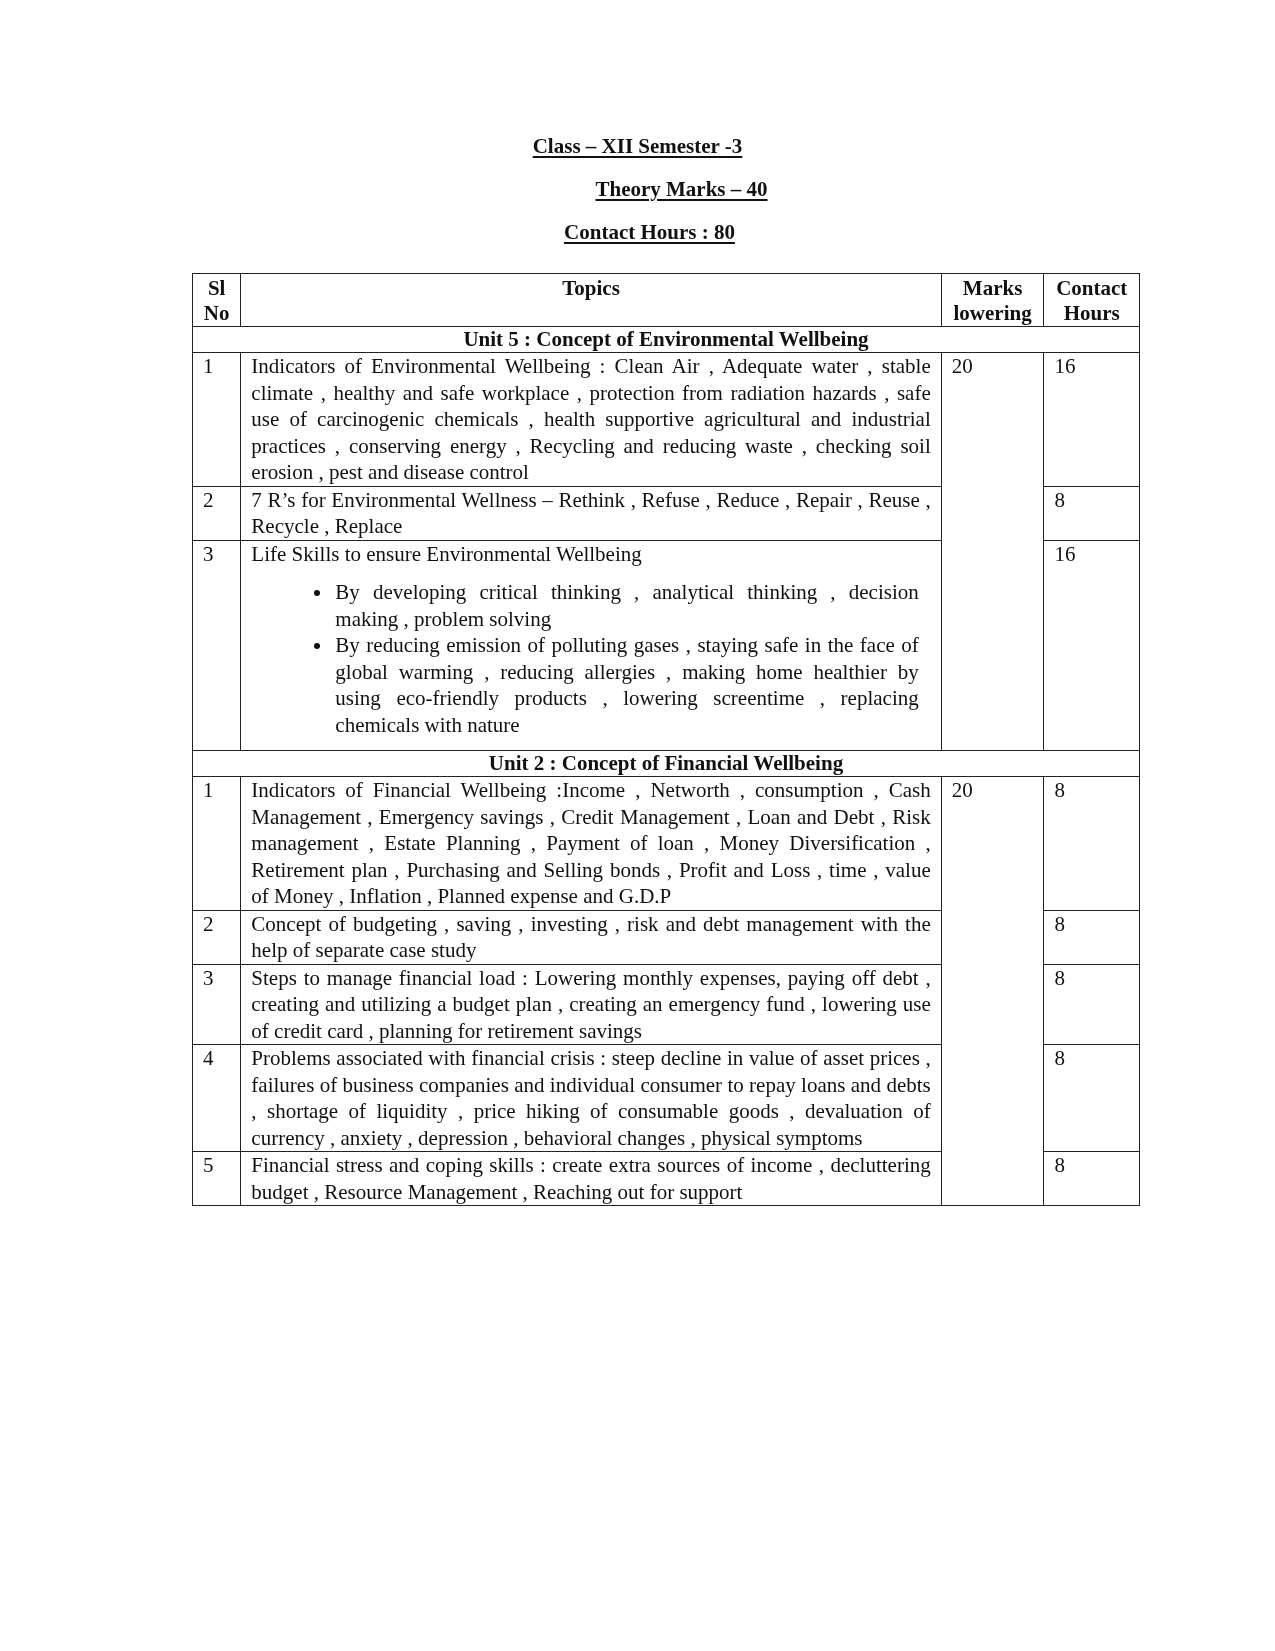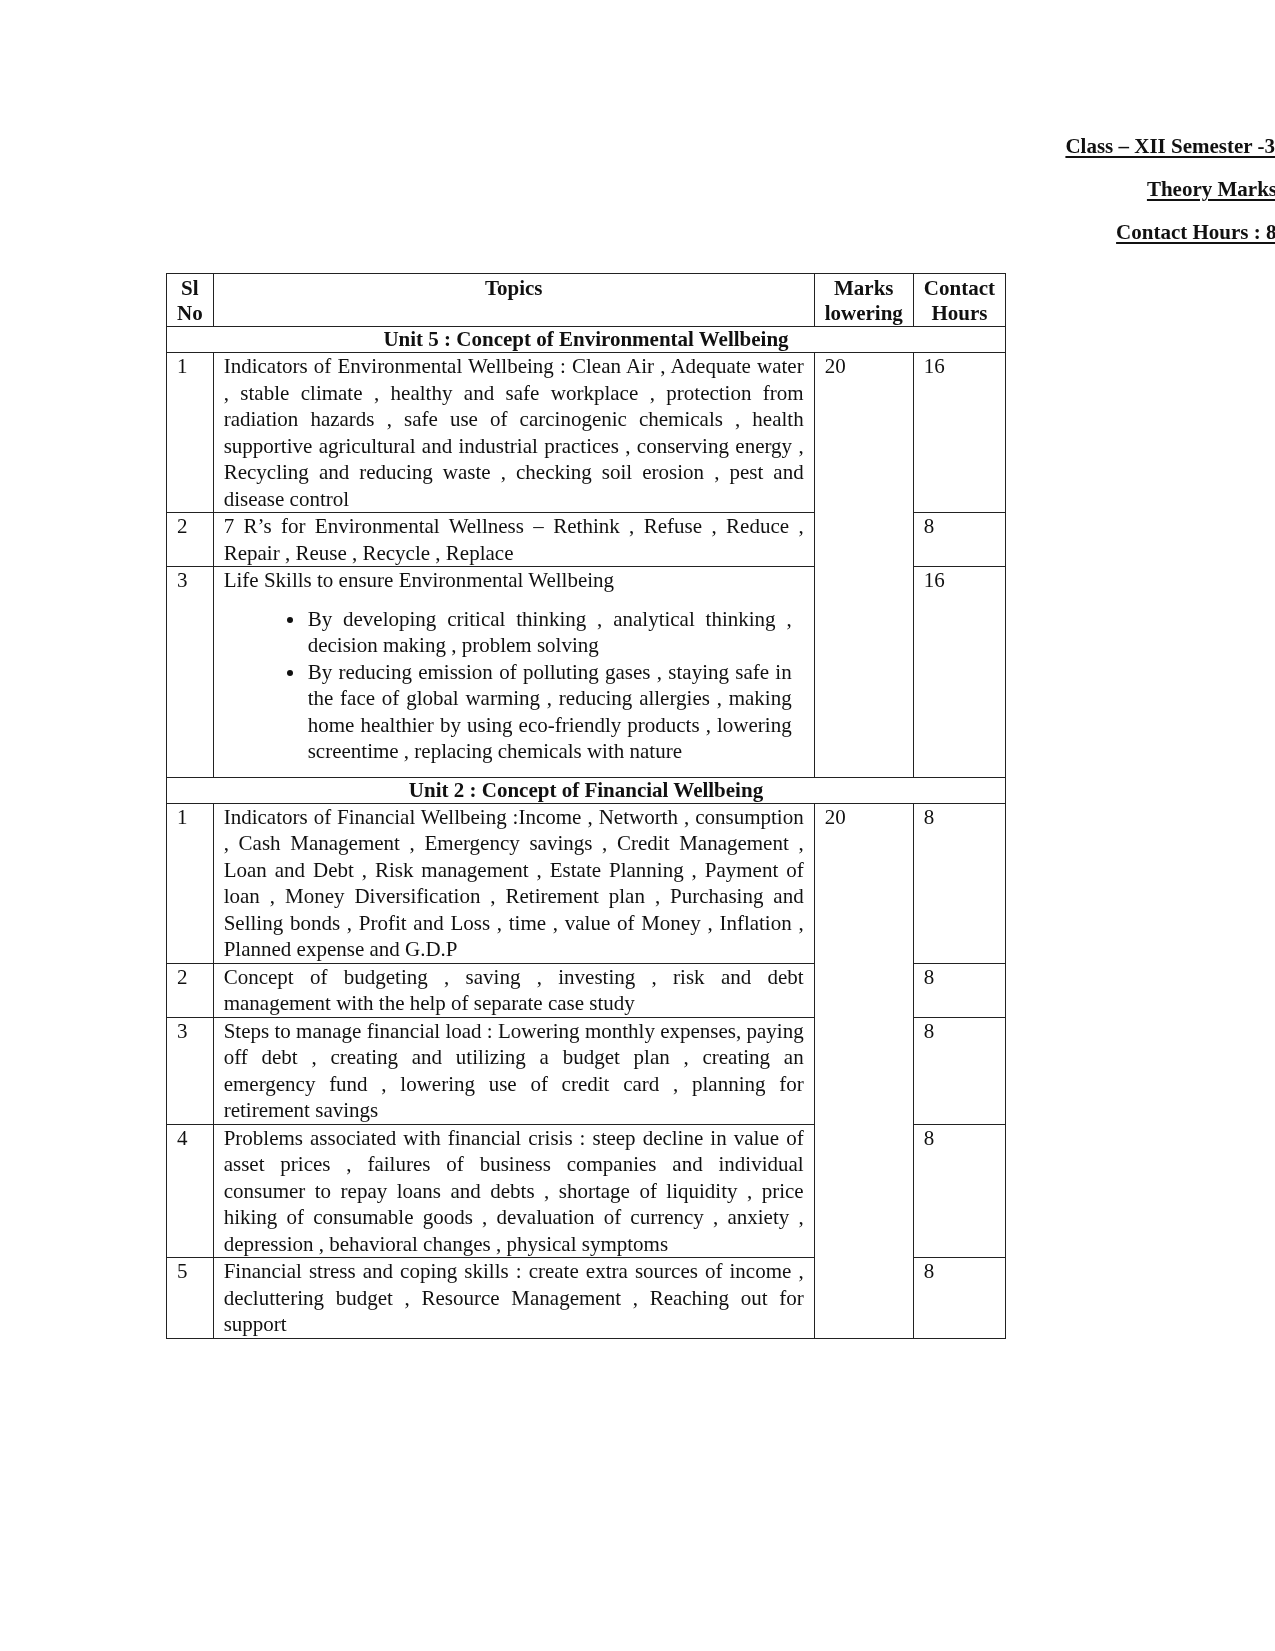--- a/index.html
+++ b/index.html
@@ -1,20 +1,20 @@
 <!DOCTYPE html>
 <html><head>
 <meta charset="utf-8">
 <style>
   html, body { margin: 0; padding: 0; background: #ffffff; }
   body { width: 1275px; height: 1651px; position: relative; font-family: "Liberation Serif", serif; color: #111; }
   .page { position: absolute; left: 0; top: 0; width: 1275px; }
-  .heading { position: absolute; left: 0; width: 1275px; text-align: right; font-weight: bold; font-size: 21px; }
+  .heading { position: absolute; left: 0; width: 1275px; text-align: center; font-weight: bold; font-size: 21px; }
   .heading span { text-decoration: underline; text-underline-offset: 3px; }
-  table.syl { position: absolute; left: 166px; top: 273px; width: 840px; border-collapse: collapse; font-size: 21px; line-height: 26.5px; }
+  table.syl { position: absolute; left: 192px; top: 273px; width: 948px; border-collapse: collapse; font-size: 21px; line-height: 26.5px; }
   table.syl td, table.syl th { border: 1px solid #222; vertical-align: top; padding: 0 10px; }
   table.syl th { font-weight: bold; text-align: center; line-height: 25px; padding-top: 2px; padding-bottom: 0; }
   .c-sl { width: 33px; }
   .c-topic { width: 676px; }
   .c-marks { width: 75px; }
   .c-hours { width: 80px; }
   td.sl { text-align: left; padding-left: 10px; }
   td.topic { text-align: justify; text-align-last: left; }
   td.num { text-align: left; }
   tr.unit td { text-align: center; font-weight: bold; padding: 0; line-height: 25px; }

